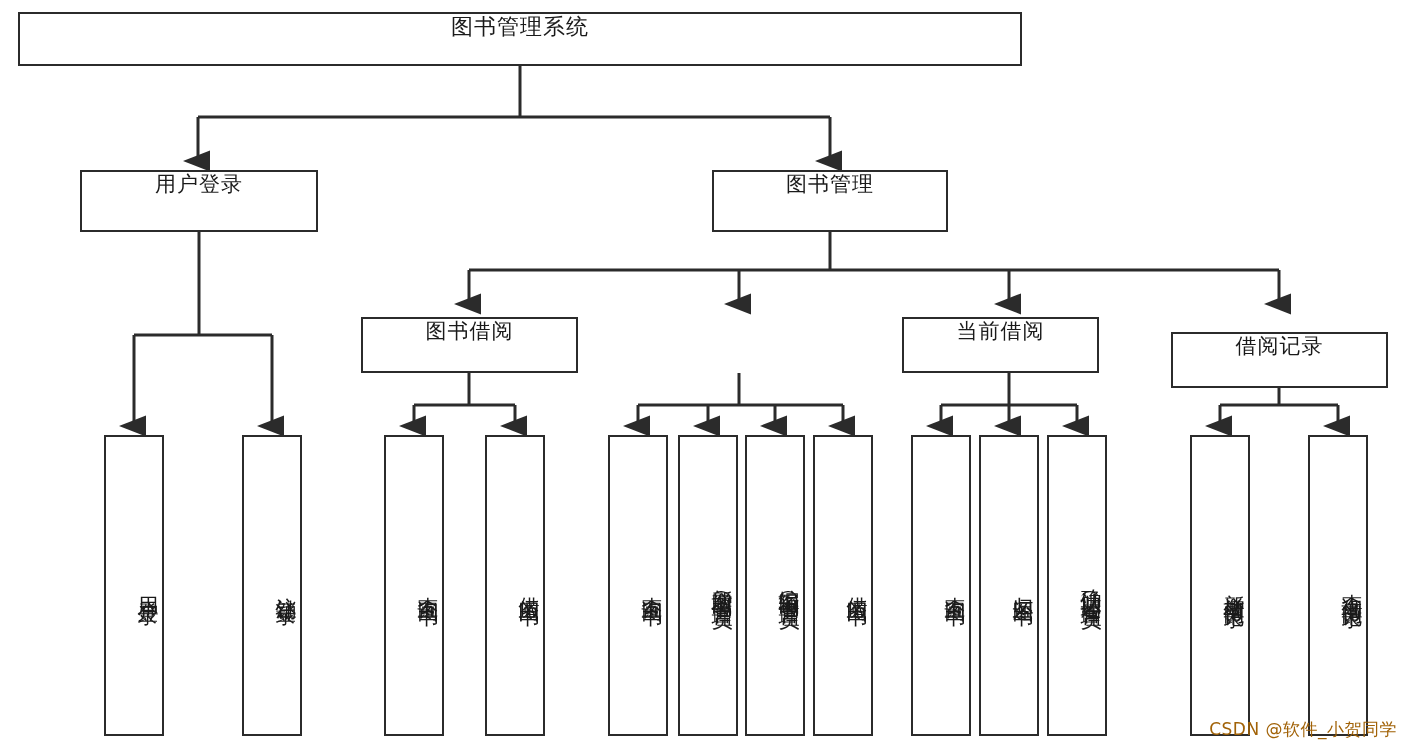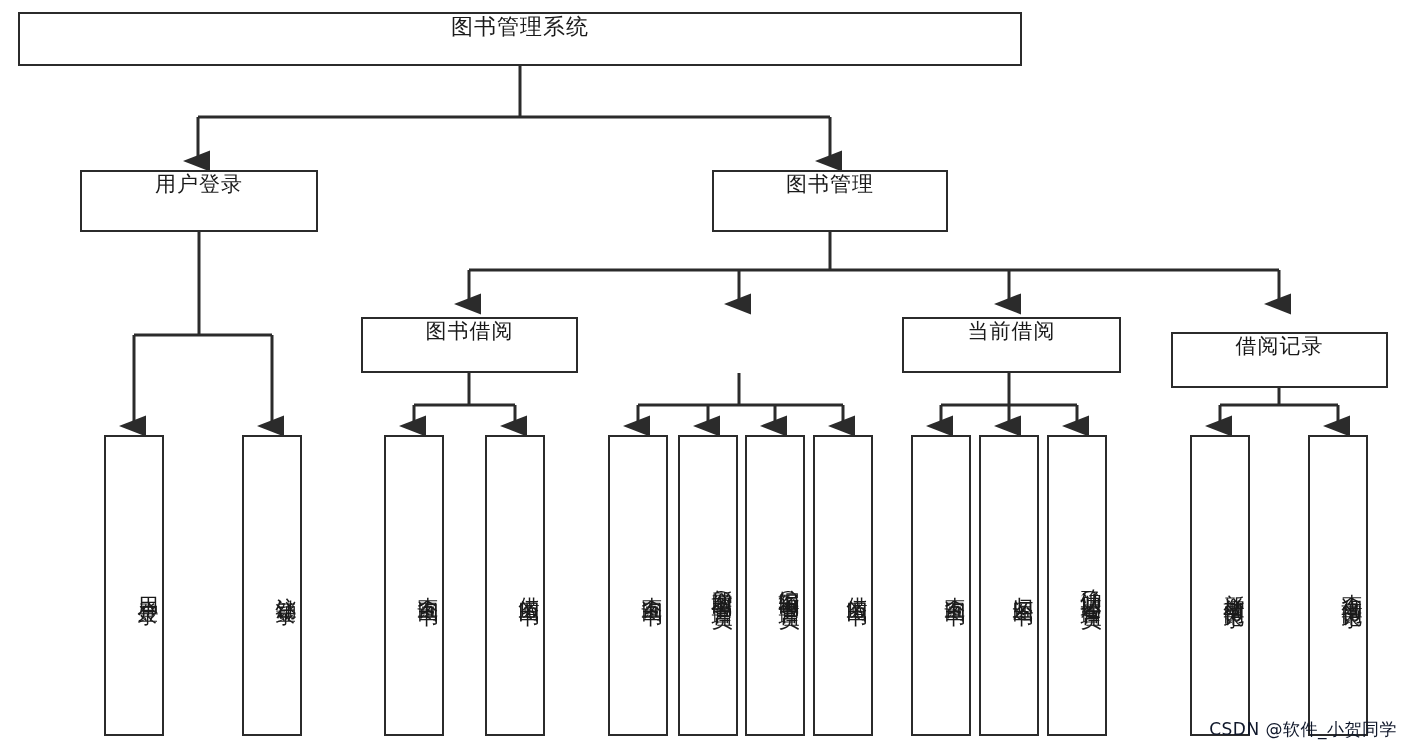--- a/index.html
+++ b/index.html
@@ -59,21 +59,21 @@
   .node.leaf .vtext {
     writing-mode: vertical-rl;
     text-orientation: upright;
     display: block;
   }
   .watermark {
     position: absolute;
     right: 8px;
     bottom: 6px;
     font-size: 17px;
-    color: #0f172a;
+    color: #a16207;
     letter-spacing: 0.5px;
     white-space: nowrap;
   }
 </style>
 </head>
 <body>
 
 <div id="canvas">
 
   <svg id="edges" viewBox="0 0 1405 747" width="1405" height="747" aria-hidden="true">
@@ -133,21 +133,21 @@
   <div class="node level1" style="left:80px; top:170px; width:238px; height:62px;">
     <span>用户登录</span>
   </div>
   <div class="node level1" style="left:712px; top:170px; width:236px; height:62px;">
     <span>图书管理</span>
   </div>
 
   <div class="node level2" style="left:361px; top:317px; width:217px; height:56px;">
     <span>图书借阅</span>
   </div>
-  <div class="node level2" style="left:902px; top:317px; width:219px; height:56px;">
+  <div class="node level2" style="left:902px; top:317px; width:197px; height:56px;">
     <span>当前借阅</span>
   </div>
   <div class="node level2" style="left:1171px; top:317px; width:217px; height:56px;margin-top:15px;">
     <span>借阅记录</span>
   </div>
 
   <div class="node leaf" style="left:104px; top:435px; width:60px; height:301px;">
     <span class="vtext">用户登录</span>
   </div>
   <div class="node leaf" style="left:242px; top:435px; width:60px; height:301px;">

